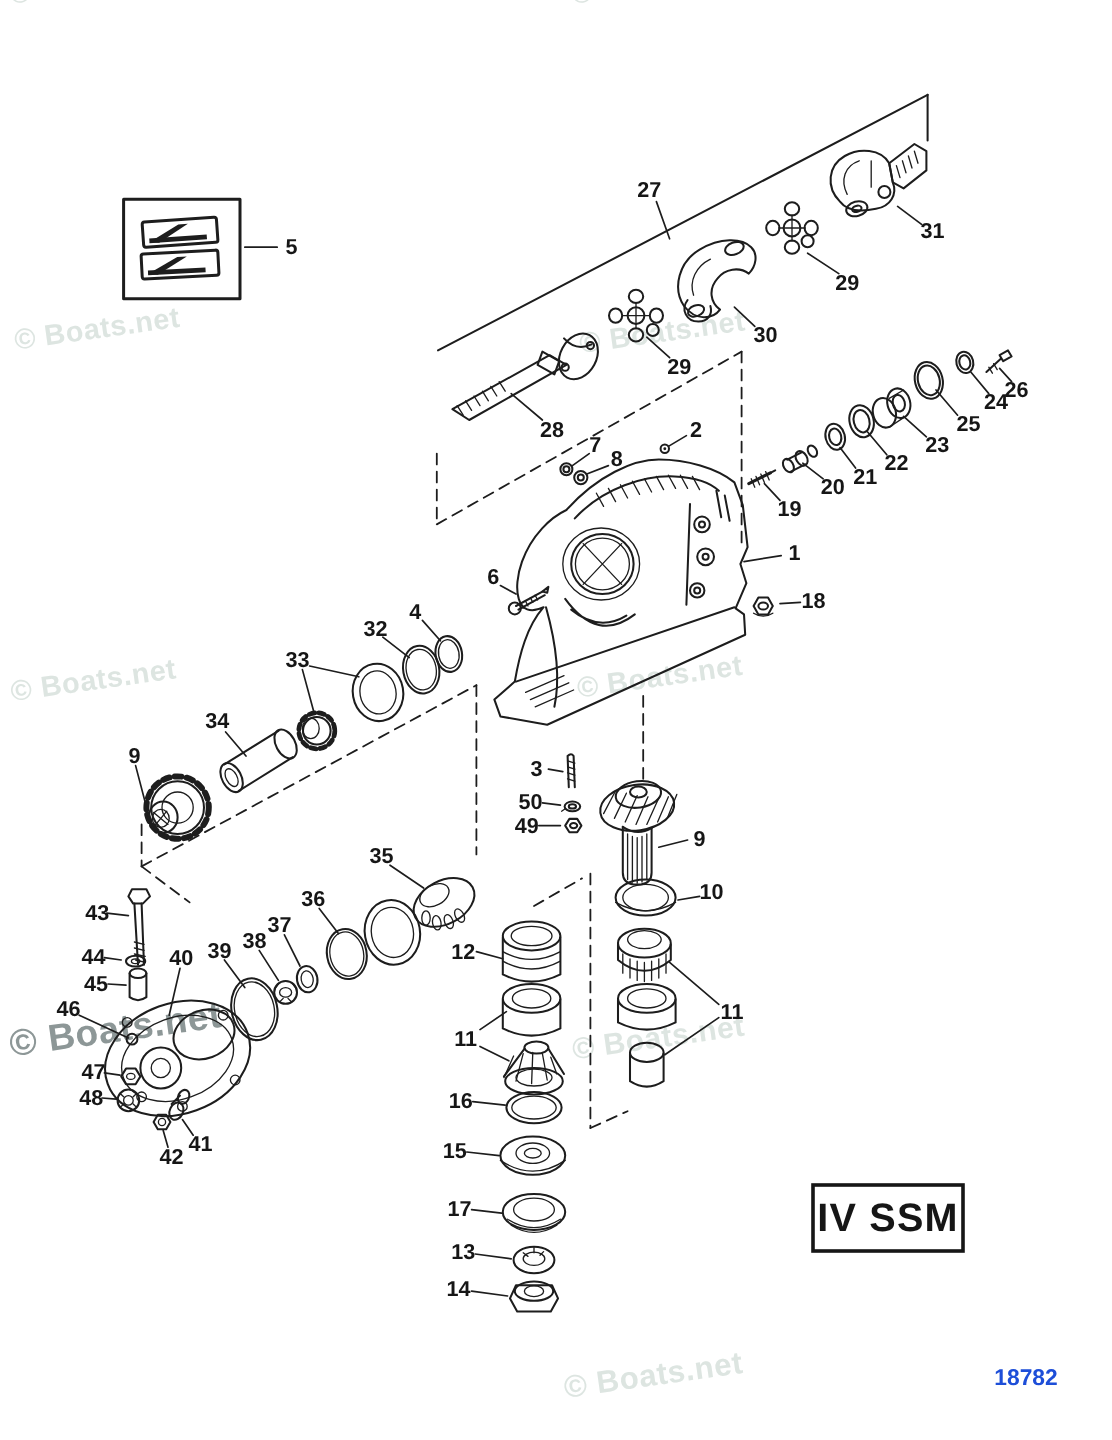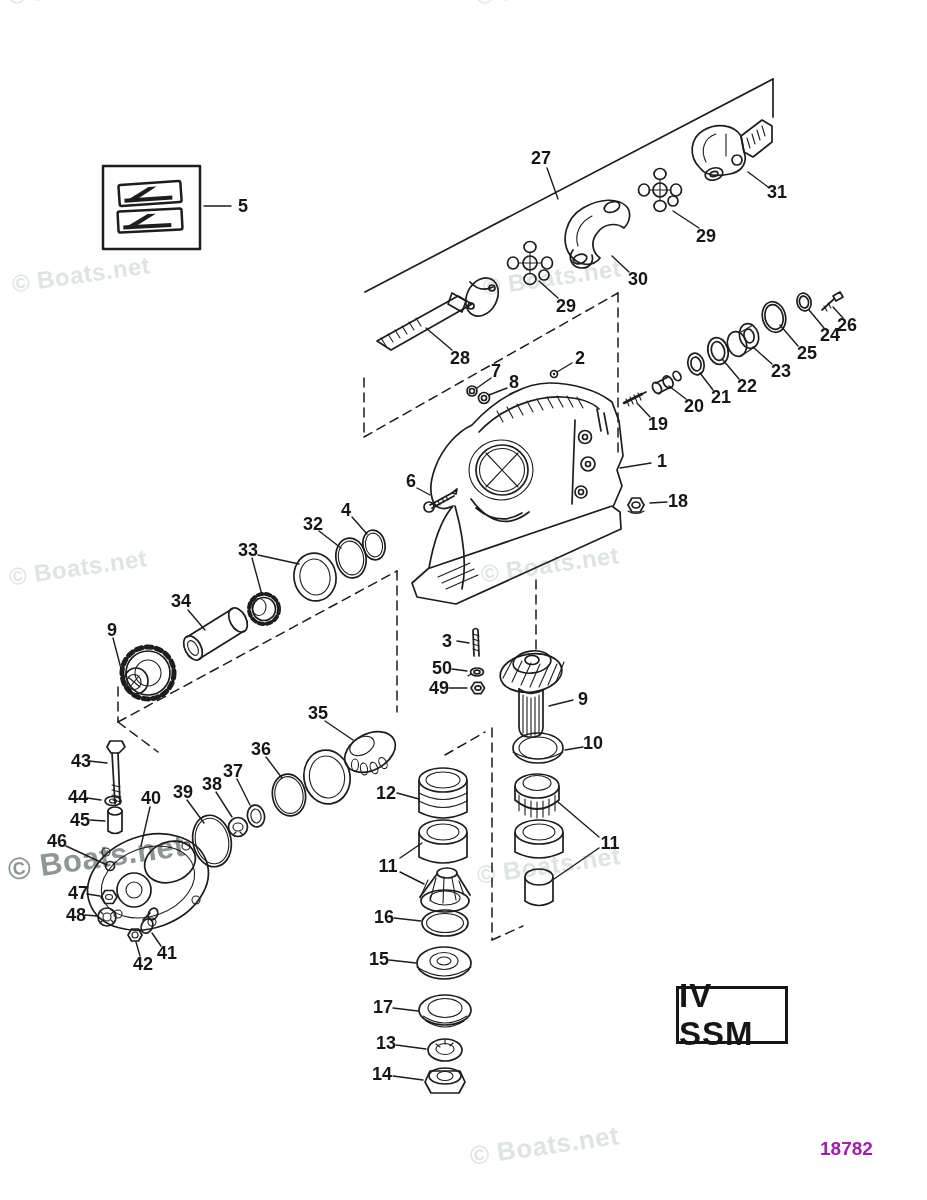--- a/index.html
+++ b/index.html
@@ -15,21 +15,21 @@
   #art .teeth{stroke-width:5;stroke-dasharray:5.5 4.5;}
   #art .teeth4{stroke-width:4;stroke-dasharray:4.5 3.5;}
   #art .fillb{fill:#1d1d1d;stroke:none;}
   #art .bx{stroke-width:2.5;}
   #callout-layer text{font-family:"Liberation Sans",sans-serif;font-size:18px;font-weight:bold;}
   #callout-layer line{stroke-width:1.4;stroke-linecap:round;}
   #watermark-layer text{font-family:"Liberation Sans",sans-serif;font-weight:bold;letter-spacing:0.5px;}
   .badge{position:absolute;display:flex;align-items:center;justify-content:center;
          border:3px solid #161616;color:#161616;font-weight:bold;font-size:33px;
          letter-spacing:1px;box-sizing:border-box;}
-  .drawing-number{position:absolute;color:#a21caf;font-weight:bold;font-size:19px;text-align:left;}
+  .drawing-number{position:absolute;color:#1d4ed8;font-weight:bold;font-size:19px;text-align:center;}
 </style>
 </head>
 <body>
 
 <div class="stage">
   <svg id="art-svg" viewBox="0 0 927 1200" xmlns="http://www.w3.org/2000/svg">
 
     <g id="watermark-layer">
         <text x="8" y="-4" transform="rotate(-8 8 -4)" dominant-baseline="central" font-size="24" fill="#dde5e1">© Boats.net</text>
         <text x="476" y="-4" transform="rotate(-8 476 -4)" dominant-baseline="central" font-size="24" fill="#dde5e1">© Boats.net</text>
@@ -421,16 +421,16 @@
         <text x="78" y="893" text-anchor="middle" dominant-baseline="central" fill="#161616">47</text>
         <line x1="85" y1="915" x2="97" y2="916" stroke="#1d1d1d"></line>
         <text x="76" y="915" text-anchor="middle" dominant-baseline="central" fill="#161616">48</text>
         <line x1="449" y1="688" x2="467" y2="688" stroke="#1d1d1d"></line>
         <text x="439" y="688" text-anchor="middle" dominant-baseline="central" fill="#161616">49</text>
         <line x1="452" y1="669" x2="467" y2="671" stroke="#1d1d1d"></line>
         <text x="442" y="668" text-anchor="middle" dominant-baseline="central" fill="#161616">50</text>
       </g>
   </svg>
 
-  <div class="badge" style="left:676px;top:986px;width:112px;height:58px;">IV SSM</div>
+  <div class="badge" style="left:676px;top:986px;width:128px;height:58px;">IV SSM</div>
 
   <div class="drawing-number" style="left:820px;top:1138px;width:70px;">18782</div>
 </div>
 
 </body></html>

